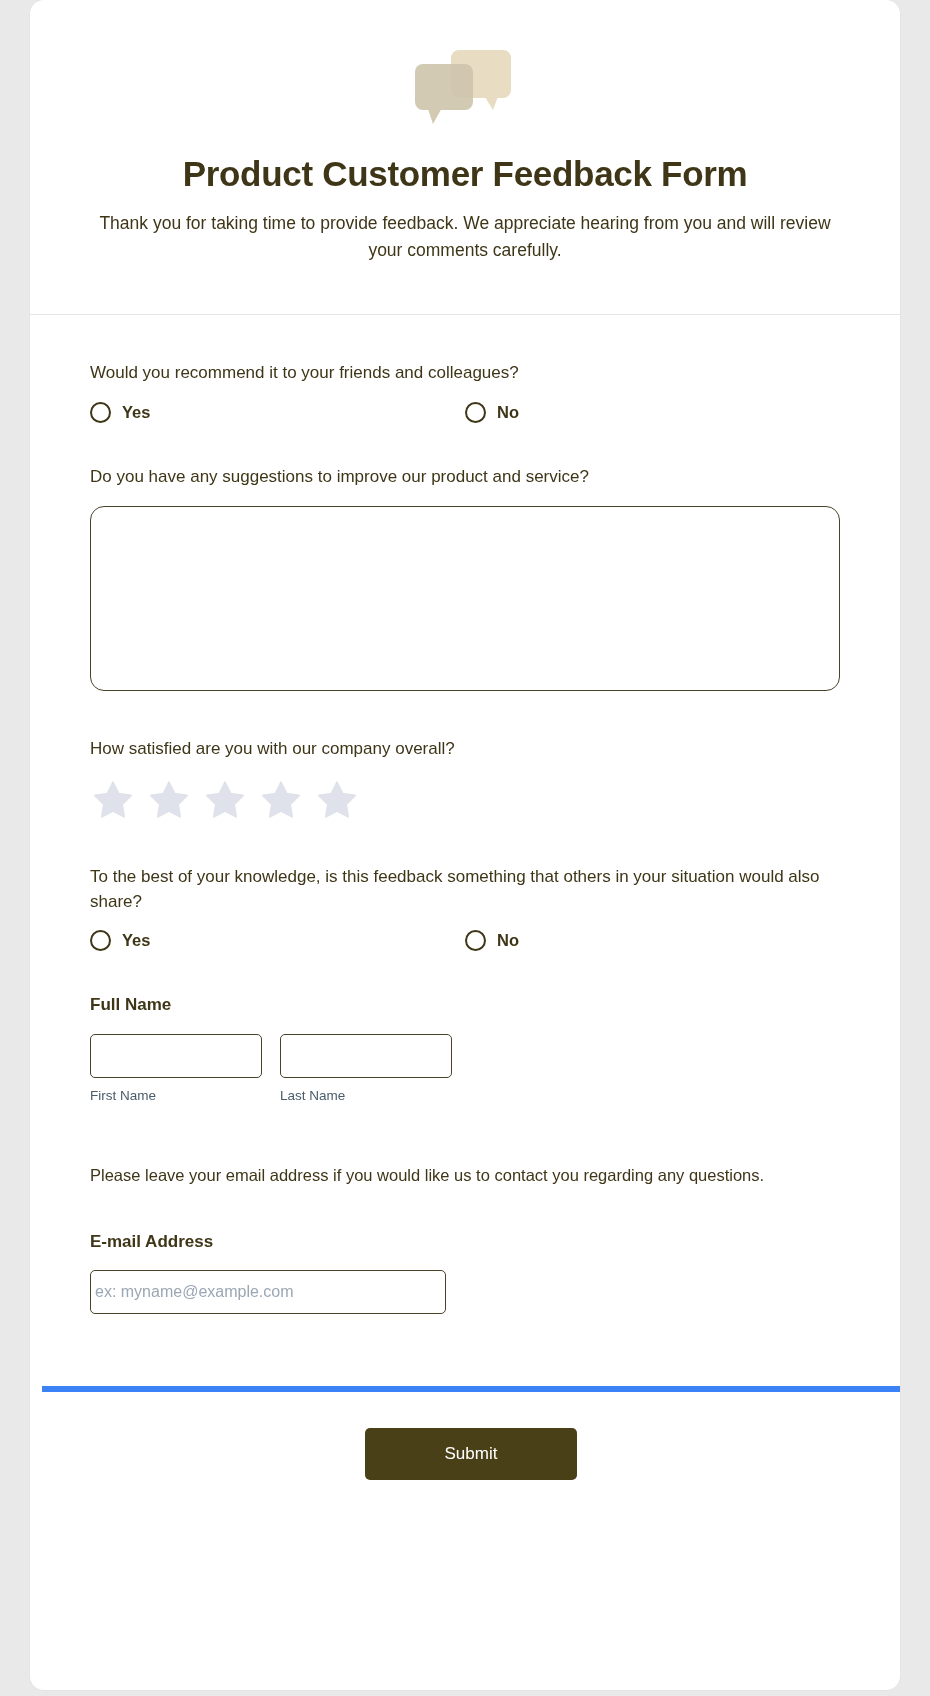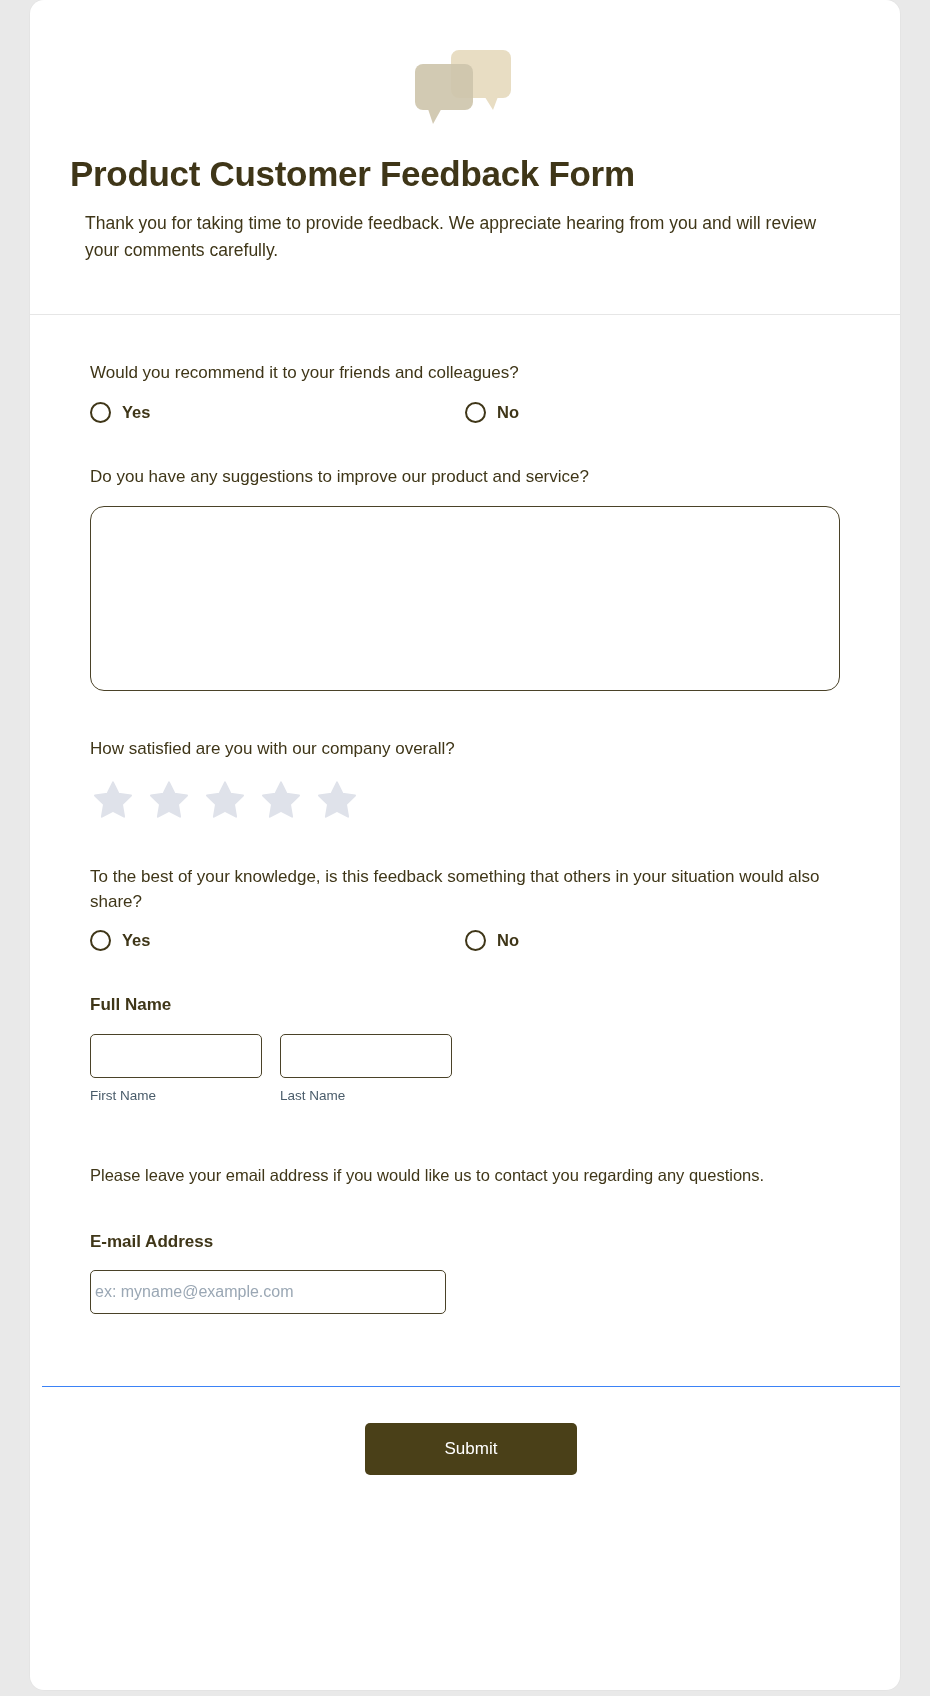--- a/index.html
+++ b/index.html
@@ -25,20 +25,21 @@
     background: #ffffff;
     border-radius: 14px;
     min-height: 1690px;
     overflow: hidden;
     box-shadow: 0 0 0 1px rgba(0,0,0,0.02);
   }
 
   
   .header {
     padding: 50px 40px 34px 40px;
+    text-align: center;
     border-bottom: 1px solid #e6e6e6;
   }
   .logo {
     width: 100px;
     height: 84px;
     margin: 0 auto 20px auto;
     position: relative;
   }
   .bubble-back {
     position: absolute;
@@ -182,21 +183,21 @@
     height: 44px;
   }
   input.email::placeholder { color: #9aa7b4; }
   .sub-label {
     font-size: 13.5px;
     color: #4a5c6a;
     margin-top: 10px;
   }
 
   .footer {
-    border-top: 1px solid #3b82f6;
+    border-top: 6px solid #3b82f6;
     padding: 36px 0 40px 0;
     text-align: center;
     margin-left: 12px;
   }
   .submit-btn {
     width: 212px;
     height: 52px;
     background: #4a4018;
     color: #ffffff;
     border: none;

